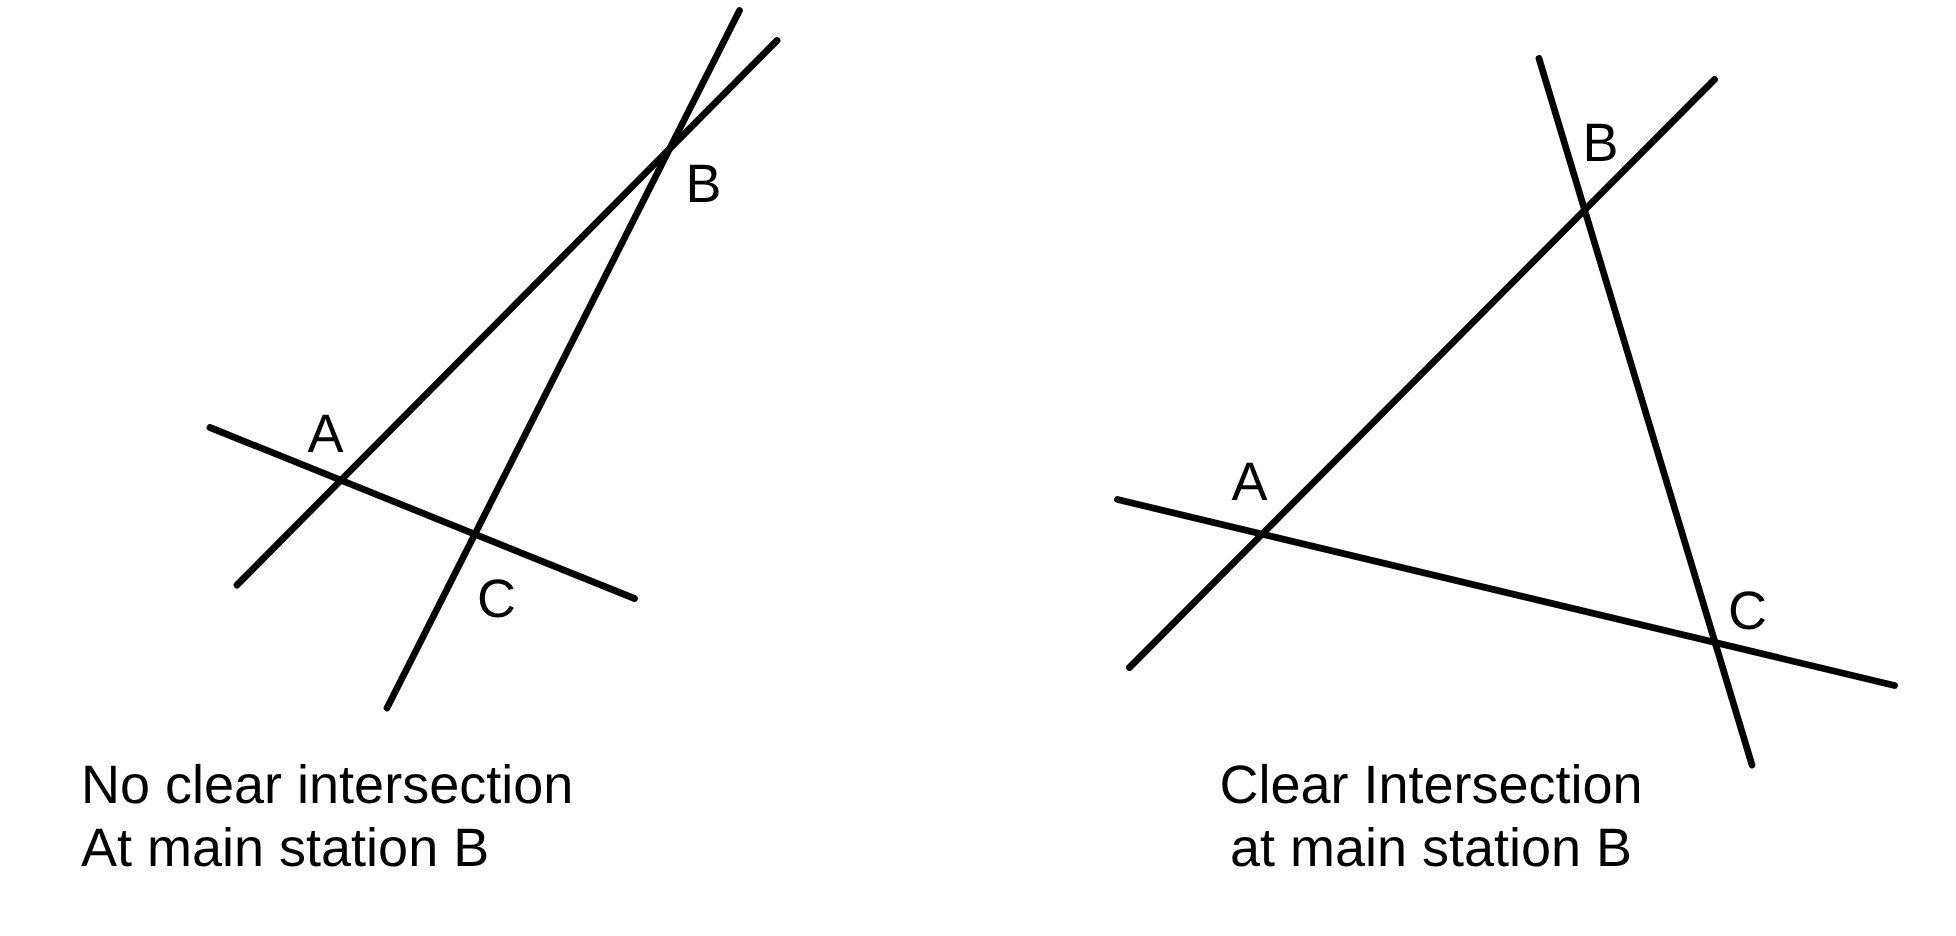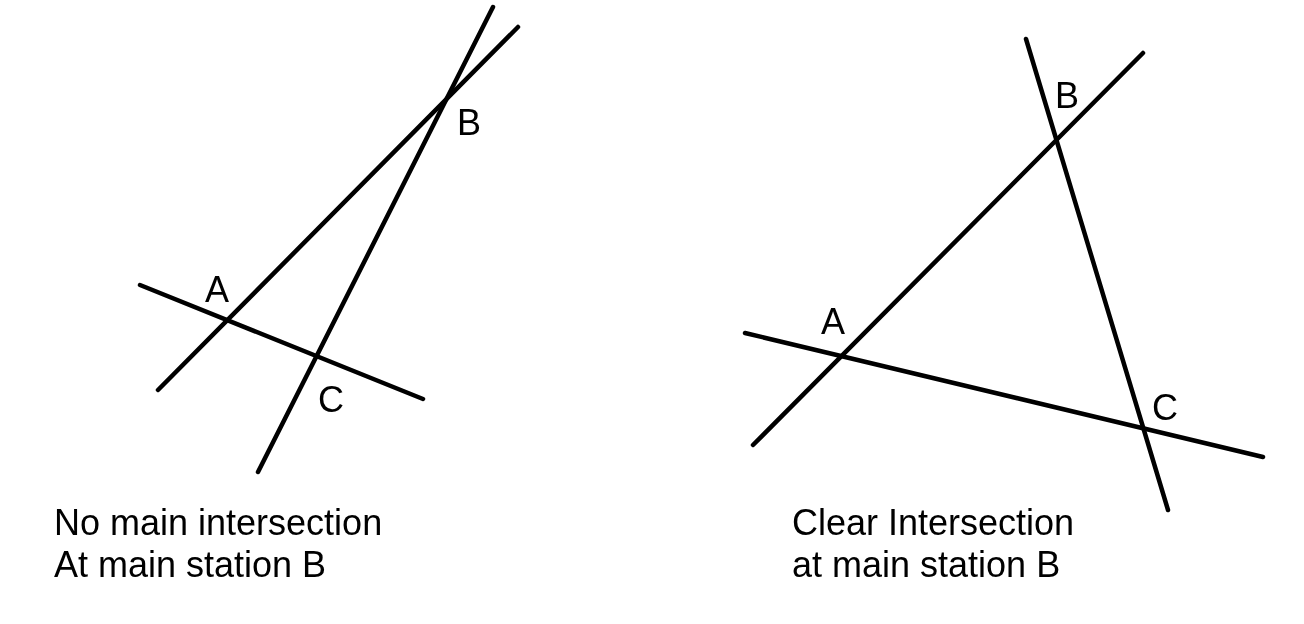--- a/index.html
+++ b/index.html
@@ -37,20 +37,21 @@
   }
   .caption-left {
     left: 54px;
     top: 502px;
     text-align: left;
   }
   .caption-right {
     left: 792px;
     top: 502px;
     width: 324px;
+    text-align: center;
   }
 </style>
 </head>
 <body>
 
 <div class="stage">
 
   <svg class="diagram" id="diagram-svg" viewBox="0 0 1304 624">
       <g>
         <line x1="158" y1="390" x2="518" y2="27" stroke="#000000" stroke-width="4.5" stroke-linecap="round"></line>
@@ -64,21 +65,21 @@
         <line x1="753" y1="445" x2="1143" y2="53" stroke="#000000" stroke-width="4.5" stroke-linecap="round"></line>
         <line x1="1026" y1="39" x2="1168" y2="510" stroke="#000000" stroke-width="4.5" stroke-linecap="round"></line>
         <line x1="745" y1="333" x2="1263" y2="457" stroke="#000000" stroke-width="4.5" stroke-linecap="round"></line>
         <text x="833" y="321" text-anchor="middle" dominant-baseline="central" font-size="36">A</text>
         <text x="1067" y="95" text-anchor="middle" dominant-baseline="central" font-size="36">B</text>
         <text x="1165" y="407" text-anchor="middle" dominant-baseline="central" font-size="36">C</text>
       </g>
     </svg>
 
   <div class="caption caption-left">
-    <div>No main intersection</div>
+    <div>No clear intersection</div>
     <div>At main station B</div>
   </div>
 
   <div class="caption caption-right">
     <div>Clear Intersection</div>
     <div>at main station B</div>
   </div>
 
 </div>
 

